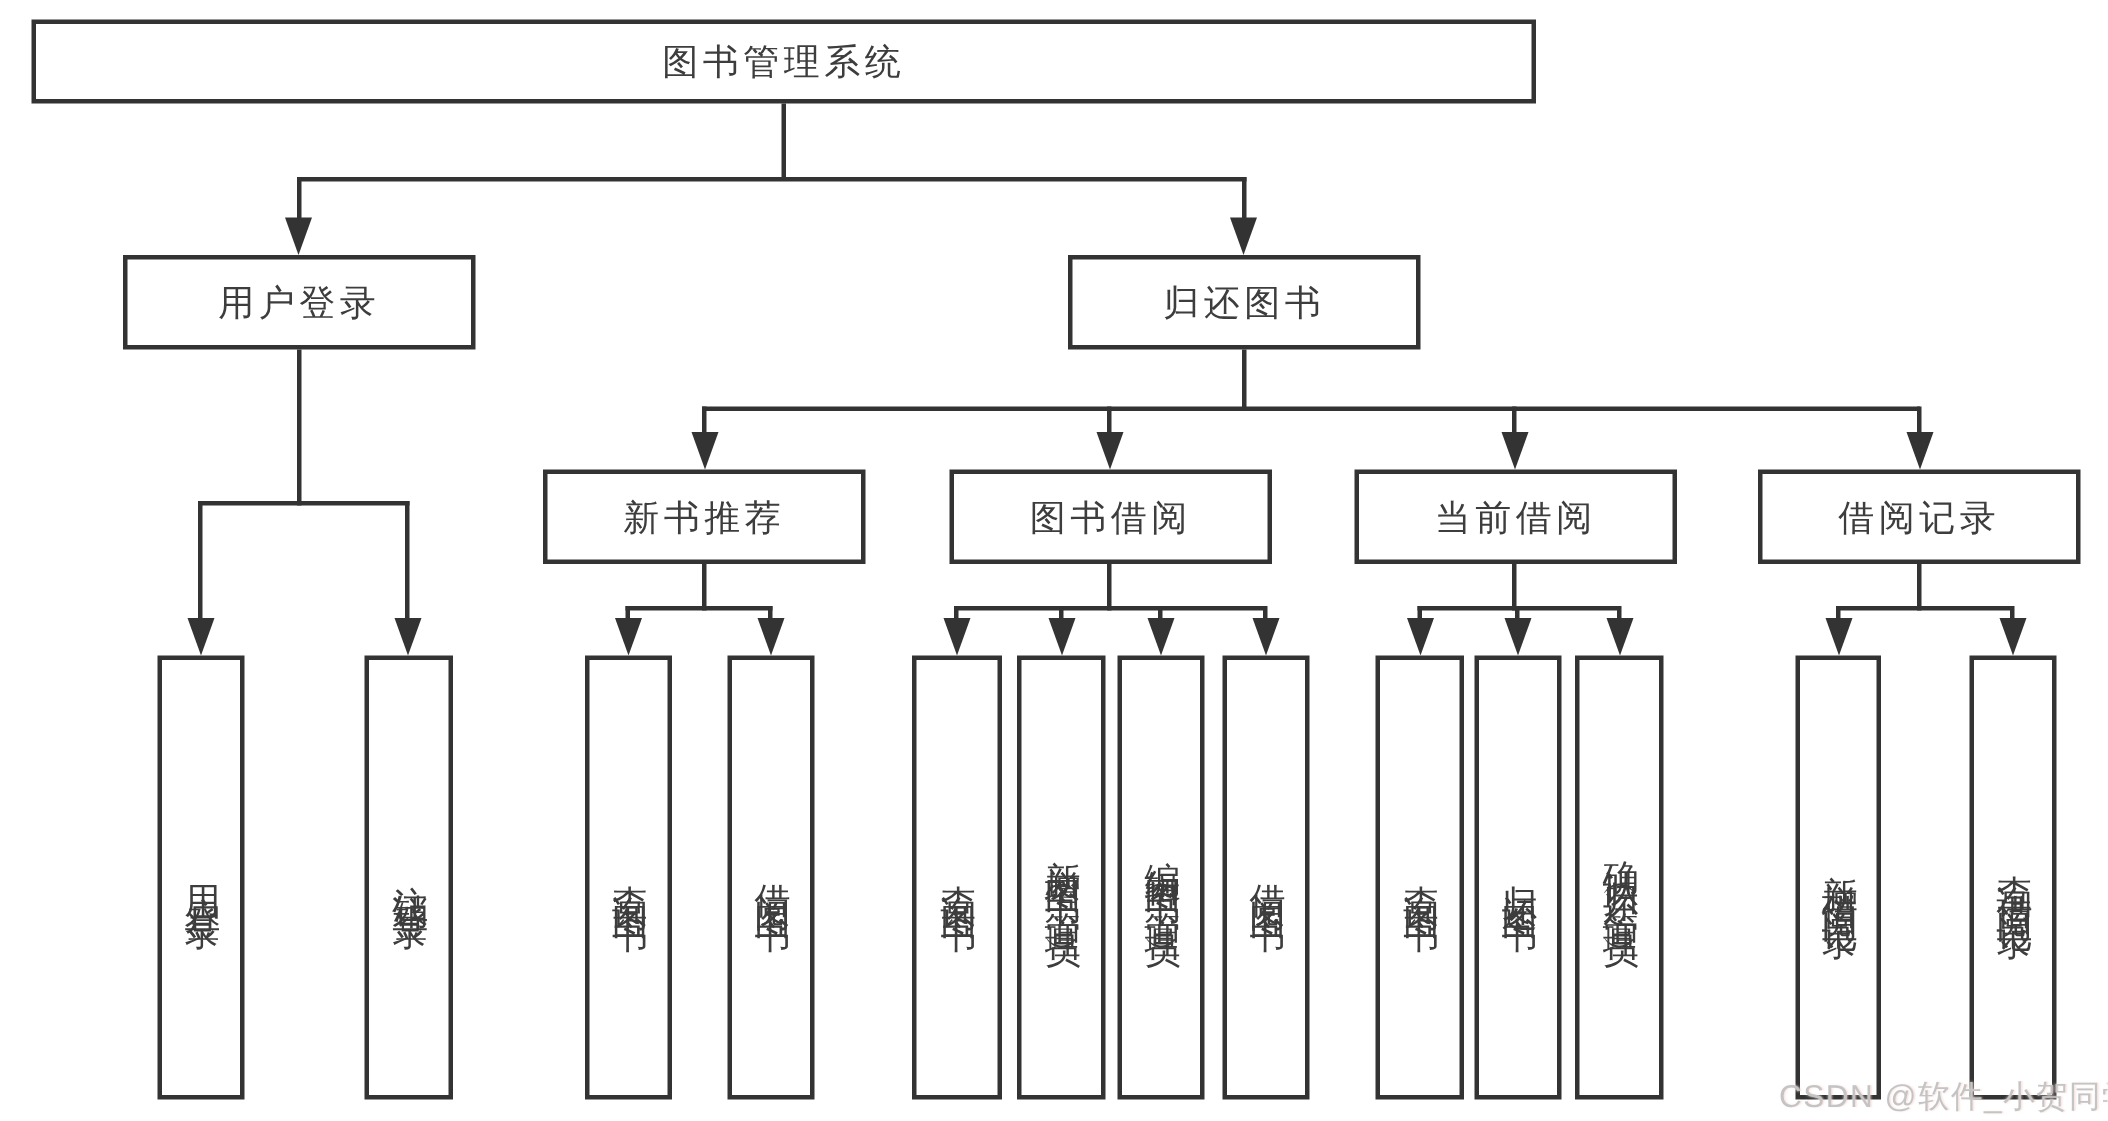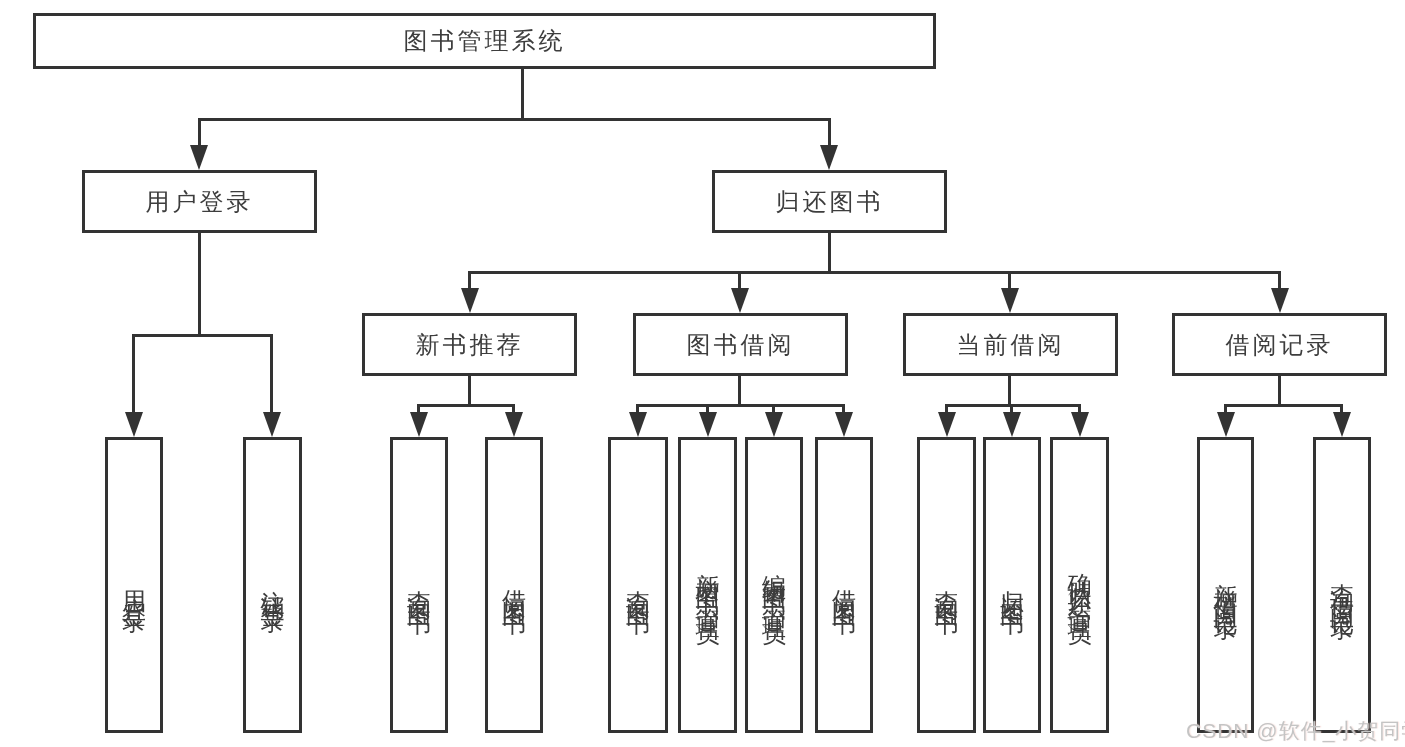--- a/index.html
+++ b/index.html
@@ -52,21 +52,21 @@
     z-index:5;
     text-shadow:0 0 2px rgba(255,255,255,.9), 1px 0 1px rgba(230,120,100,.25);
     white-space:nowrap;
   }
 </style>
 </head>
 <body>
 
 <div id="stage">
 
-  <div class="box" style="left:33px;top:13px;width:903px;height:56px">
+  <div class="box" style="left:21px;top:13px;width:1003px;height:56px">
     <span>图书管理系统</span>
   </div>
 
   <div class="vline" style="left:521px;top:69px;height:51px"></div>
   <div class="hline" style="left:198px;top:118px;width:633px"></div>
   <div class="vline" style="left:198px;top:118px;height:32px"></div>
   <div class="arrow" style="left:190px;top:145px"></div>
   <div class="vline" style="left:828px;top:118px;height:32px"></div>
   <div class="arrow" style="left:820px;top:145px"></div>
 

